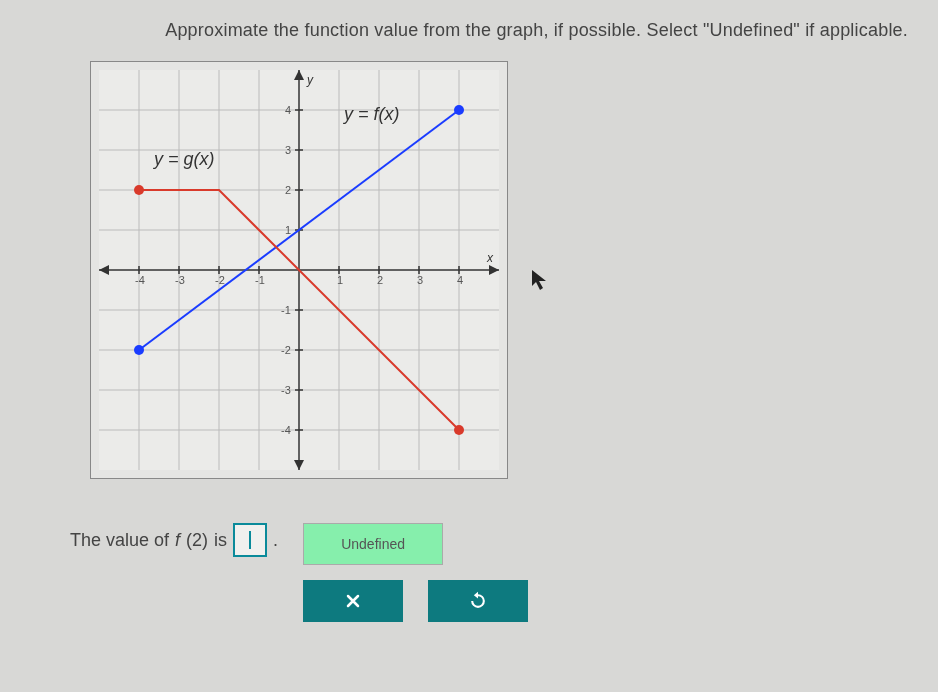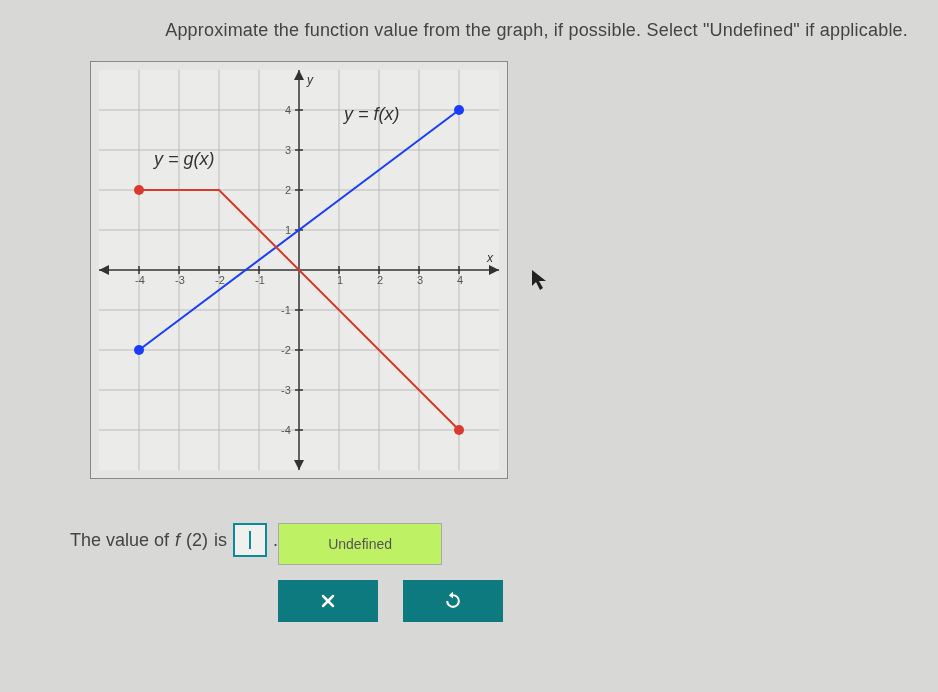--- a/index.html
+++ b/index.html
@@ -28,20 +28,21 @@
       background: #e5e5e3;
       display: inline-block;
       padding: 8px;
     }
     svg.graph { display: block; }
     .answer-panel {
       margin-left: 40px;
       margin-top: 13px;
       display: flex;
       align-items: flex-start;
+      gap: 25px;
     }
     .answer-text {
       font-size: 18px;
       color: #444;
       display: flex;
       align-items: center;
       gap: 6px;
     }
     .answer-input {
       width: 34px;
@@ -60,23 +61,23 @@
       width: 2px;
       background: #0a8a9a;
       transform: translateX(-50%);
     }
     .right-buttons {
       display: flex;
       flex-direction: column;
       gap: 15px;
     }
     .undefined-btn {
-      width: 164px;
+      width: 140px;
       height: 42px;
-      background: #bef264;
+      background: #86efac;
       border: 1px solid #aaa;
       font-size: 14px;
       color: #555;
       cursor: pointer;
       display: flex;
       align-items: center;
       justify-content: center;
     }
     .action-row {
       display: flex;

